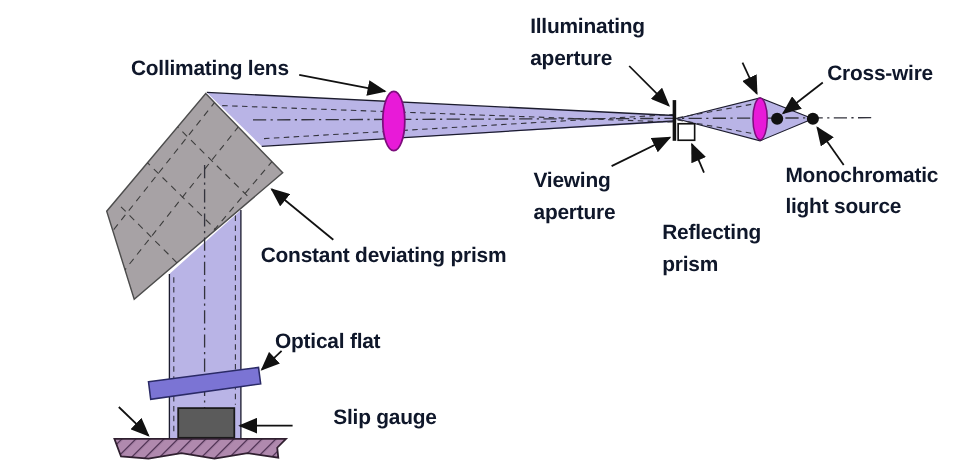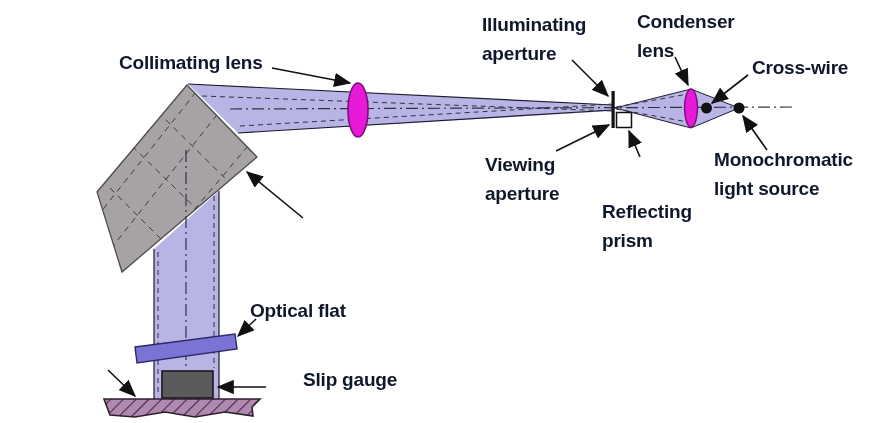--- a/index.html
+++ b/index.html
@@ -104,25 +104,24 @@
       <line x1="303" y1="218" x2="247" y2="172" marker-end="url(#arrowhead)"></line>
       <line x1="256" y1="319" x2="238" y2="336" marker-end="url(#arrowhead)"></line>
       <line x1="108" y1="370" x2="135" y2="396" marker-end="url(#arrowhead)"></line>
       <line x1="266" y1="387" x2="218" y2="387" marker-end="url(#arrowhead)"></line>
     </g>
   </svg>
 
   <div class="lbl" style="left:119px;top:48px;">Collimating lens</div>
   <div class="lbl" style="left:482px;top:10px;">Illuminating
 aperture</div>
-  <div class="lbl" style="left:637px;top:7px;">Condenser
-lens</div>
   <div class="lbl" style="left:752px;top:53px;">Cross-wire</div>
   <div class="lbl" style="left:485px;top:150px;">Viewing
 aperture</div>
   <div class="lbl" style="left:602px;top:157px;margin-top:40px;">Reflecting
 prism</div>
   <div class="lbl" style="left:714px;top:145px;">Monochromatic
 light source</div>
+  <div class="lbl" style="left:237px;top:218px;">Constant deviating prism</div>
   <div class="lbl" style="left:250px;top:284px;margin-top:12px;">Optical flat</div>
   <div class="lbl" style="left:268px;top:365px;margin-left:35px;">Slip gauge</div>
 
 </div>
 
 </body></html>

